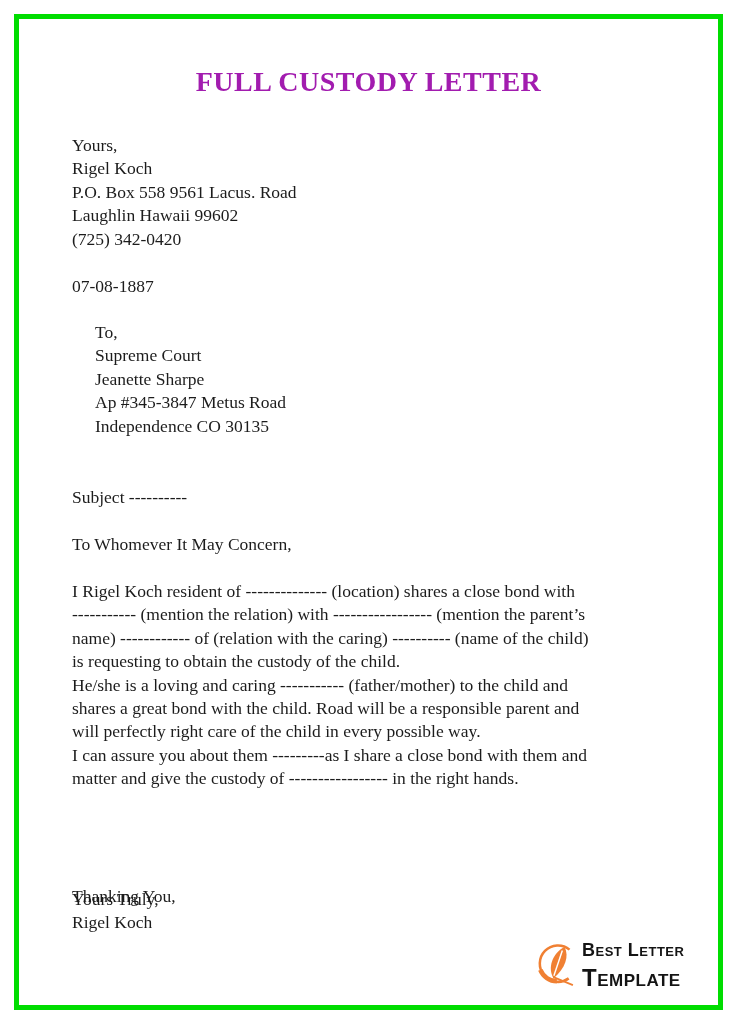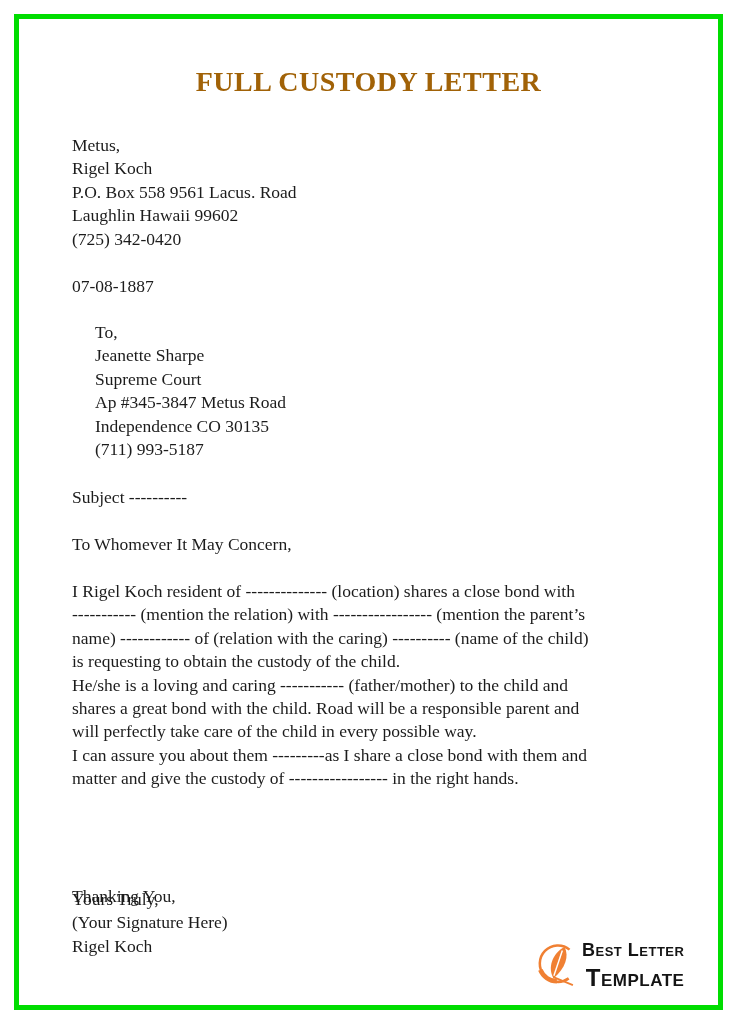--- a/index.html
+++ b/index.html
@@ -24,21 +24,21 @@
     pointer-events:none;
   }
   .title{
     position:absolute;
     left:0;right:0;top:66px;
     margin:0;
     text-align:center;
     font-size:28px;
     font-weight:bold;
     letter-spacing:.5px;
-    color:#a16207;
+    color:#a21caf;
   }
   .block{
     position:absolute;
     left:72px;
     font-size:17.5px;
     line-height:23.4px;
     white-space:nowrap;
   }
   .pos-from{top:134px;}
   .pos-date{top:275px;}
@@ -47,21 +47,20 @@
   .pos-salutation{top:533px;}
   .pos-body{top:580px;}
   .pos-thanks{top:841px;margin-top:44px;}
   .pos-signoff{top:888px;}
   .logo{
     position:absolute;
     left:534px;top:938px;
     display:flex;
     align-items:flex-start;
     gap:4px;
-    text-align:right;
   }
   .logo svg{display:block;}
   .logo-text{
     padding-top:3px;
     font-family:"Liberation Sans", sans-serif;
     font-weight:bold;
     color:#141414;
     font-variant:small-caps;
     line-height:1;
   }
@@ -78,59 +77,57 @@
 </head>
 <body>
 
 <div class="page">
 
   <div class="green-frame"></div>
 
   <h1 class="title">FULL CUSTODY LETTER</h1>
 
   <div class="block pos-from">
-    <div>Metus,</div>
+    <div>Yours,</div>
     <div>Rigel Koch</div>
     <div>P.O. Box 558 9561 Lacus. Road</div>
     <div>Laughlin Hawaii 99602</div>
     <div>(725) 342-0420</div>
   </div>
 
   <div class="block pos-date">07-08-1887</div>
 
   <div class="block pos-to">
     <div>To,</div>
+    <div>Supreme Court</div>
     <div>Jeanette Sharpe</div>
-    <div>Supreme Court</div>
     <div>Ap #345-3847 Metus Road</div>
     <div>Independence CO 30135</div>
-    <div>(711) 993-5187</div>
   </div>
 
   <div class="block pos-subject">Subject ----------</div>
 
   <div class="block pos-salutation">To Whomever It May Concern,</div>
 
   <div class="block pos-body">
     <div>I Rigel Koch resident of -------------- (location) shares a close bond with</div>
     <div>----------- (mention the relation) with ----------------- (mention the parent’s</div>
     <div>name) ------------ of (relation with the caring) ---------- (name of the child)</div>
     <div>is requesting to obtain the custody of the child.</div>
     <div>He/she is a loving and caring ----------- (father/mother) to the child and</div>
     <div>shares a great bond with the child. Road will be a responsible parent and</div>
-    <div>will perfectly take care of the child in every possible way.</div>
+    <div>will perfectly right care of the child in every possible way.</div>
     <div>I can assure you about them ---------as I share a close bond with them and</div>
     <div>matter and give the custody of ----------------- in the right hands.</div>
   </div>
 
   <div class="block pos-thanks">Thanking You,</div>
 
   <div class="block pos-signoff">
     <div>Yours Truly,</div>
-    <div>(Your Signature Here)</div>
     <div>Rigel Koch</div>
   </div>
 
   <div class="logo">
     <svg width="44" height="52" viewBox="0 0 52 58" aria-hidden="true">
       <path d="M 42 12 A 21.5 21.5 0 1 0 41 46" fill="none" stroke="#f08033" stroke-width="3"></path>
       <path d="M 7.5 36 A 21.5 21.5 0 0 0 27 49.4" fill="none" stroke="#f08033" stroke-width="5.5"></path>
       <path d="M 36 9 C 42 20 37 34 23 46 C 16 34 21 17 36 9 Z" fill="#f08033"></path>
       <path d="M 33.5 13 L 23.5 43" fill="none" stroke="#ffffff" stroke-width="1.7"></path>
       <path d="M 23 44.5 L 46 54" fill="none" stroke="#f08033" stroke-width="2"></path>

